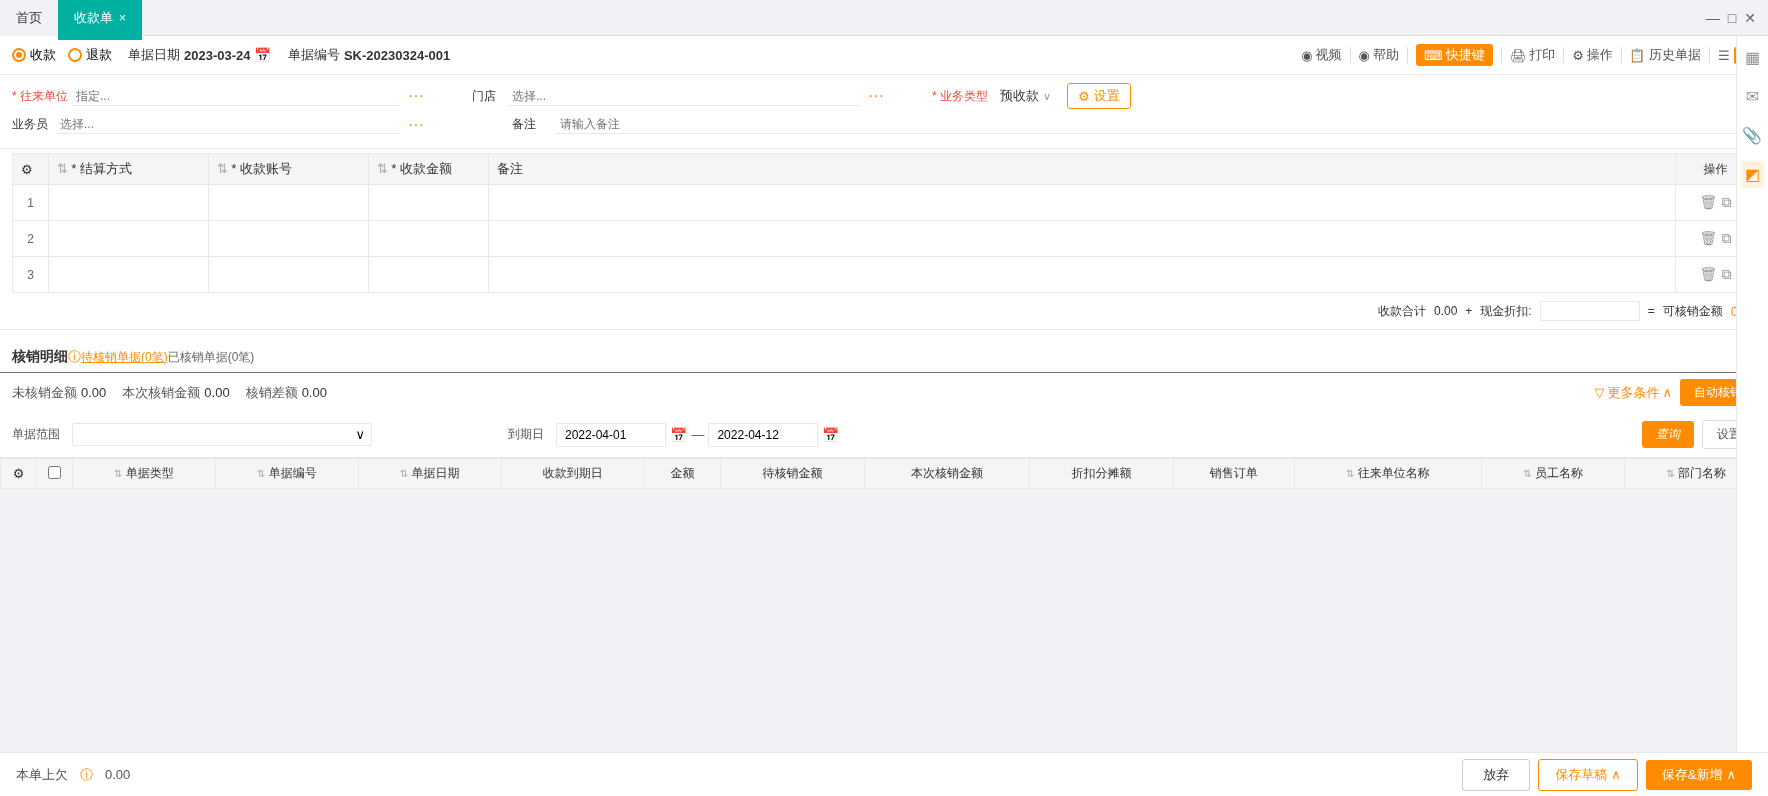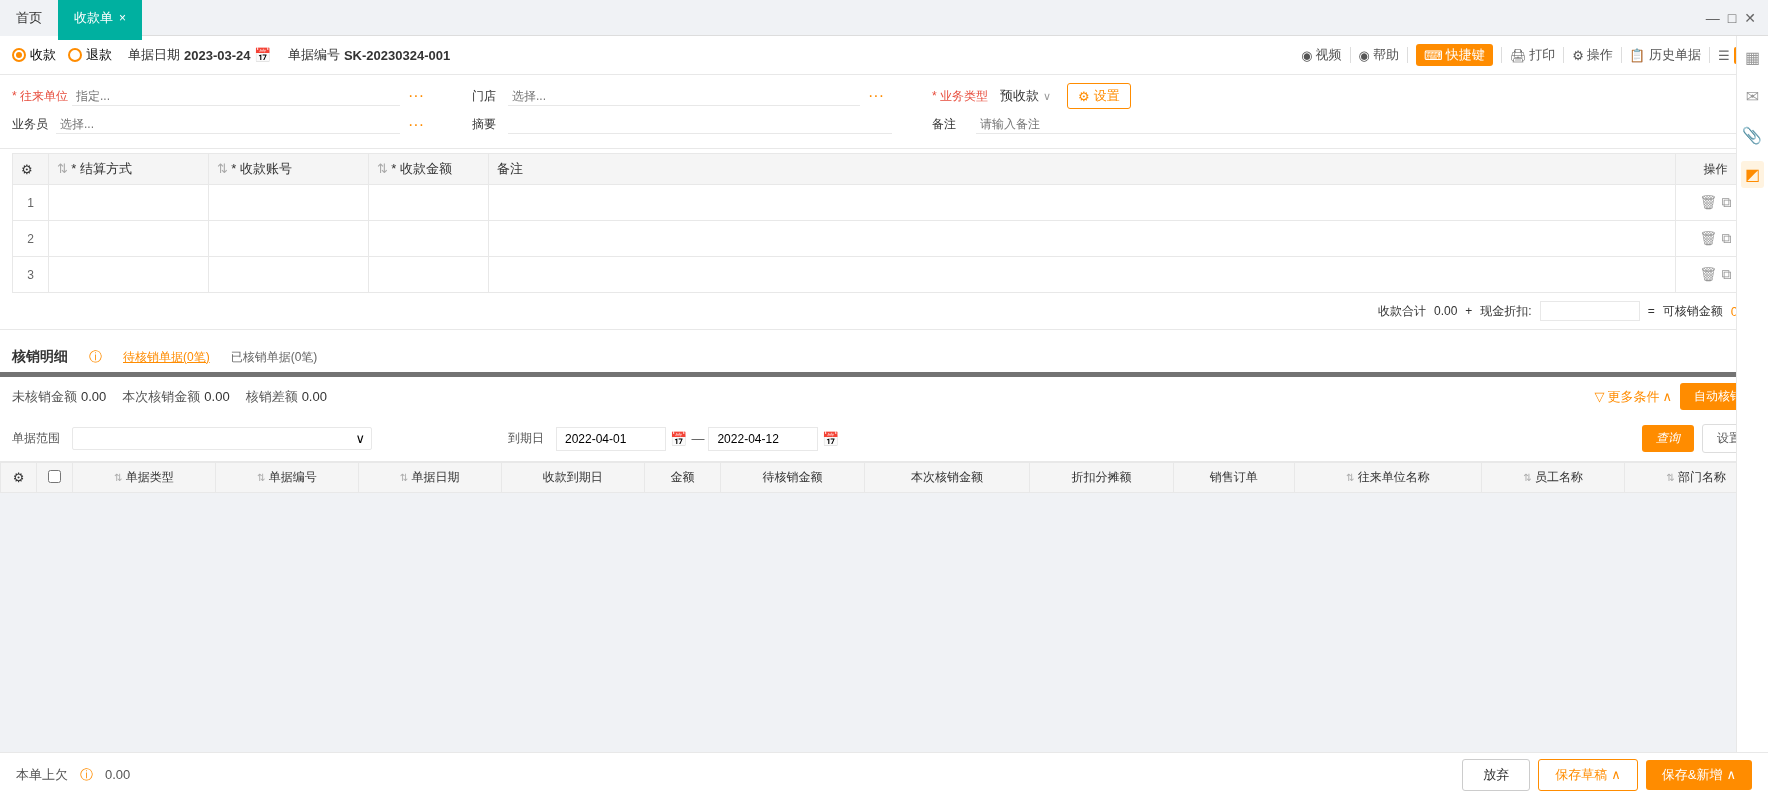--- a/index.html
+++ b/index.html
@@ -73,22 +73,22 @@
       display: flex; align-items: center; justify-content: flex-end;
       padding: 8px 12px; gap: 8px; background: #fff; border-bottom: 1px solid #e8e8e8;
     }
     .summary-text { color: #333; font-size: 12px; }
     .summary-value { color: #333; font-size: 12px; }
     .summary-orange { color: #ff8c00; font-size: 13px; font-weight: 500; }
     .discount-input { border: 1px solid #e8e8e8; padding: 2px 6px; width: 100px; font-size: 12px; outline: none; }
 
     
     .section-header {
-      display: flex; align-items: center; gap: 21px; padding: 10px 12px 6px;
-      background: #fff; border-bottom: 5px solid #737373;
+      display: flex; align-items: center; gap: 0; padding: 10px 12px 6px;
+      background: #fff; border-bottom: 1px solid #737373;
     }
     .section-title { font-size: 14px; font-weight: 600; color: #333; }
     .info-icon { color: #ff8c00; font-size: 13px; cursor: pointer; }
     .tab-link { color: #ff8c00; font-size: 12px; cursor: pointer; text-decoration: underline; }
     .tab-link-inactive { color: #666; font-size: 12px; cursor: pointer; }
 
     
     .stats-row {
       display: flex; align-items: center; gap: 16px; padding: 6px 12px;
       background: #fff;
@@ -268,24 +268,20 @@
         </button>
       </div>
     </div>
     <div class="form-row" style="margin-top:4px;">
       <div class="form-field" style="max-width:420px;">
         <span class="form-field-label" style="color:#333;">业务员</span>
         <input type="text" class="form-input" style="width: 280px; margin-left: 4px;" placeholder="选择...">
         <span class="more-btn">···</span>
       </div>
       <div style="width:40px;"></div>
-      <div class="form-field" style="max-width:420px;">
-        <span class="form-field-label" style="color:#333;">摘要</span>
-        <input type="text" class="form-input" style="width: 340px; margin-left: 8px;">
-      </div>
       <div style="width:40px;"></div>
       <div class="form-field" style="margin-left:auto;gap:8px;">
         <span class="form-field-label" style="color:#333;">备注</span>
         <input type="text" class="form-input" style="width: 320px; margin-left: 8px;" placeholder="请输入备注">
       </div>
     </div>
   </div>
 
   <div class="table-container" style="margin-top:4px;">
     <table class="data-table">

